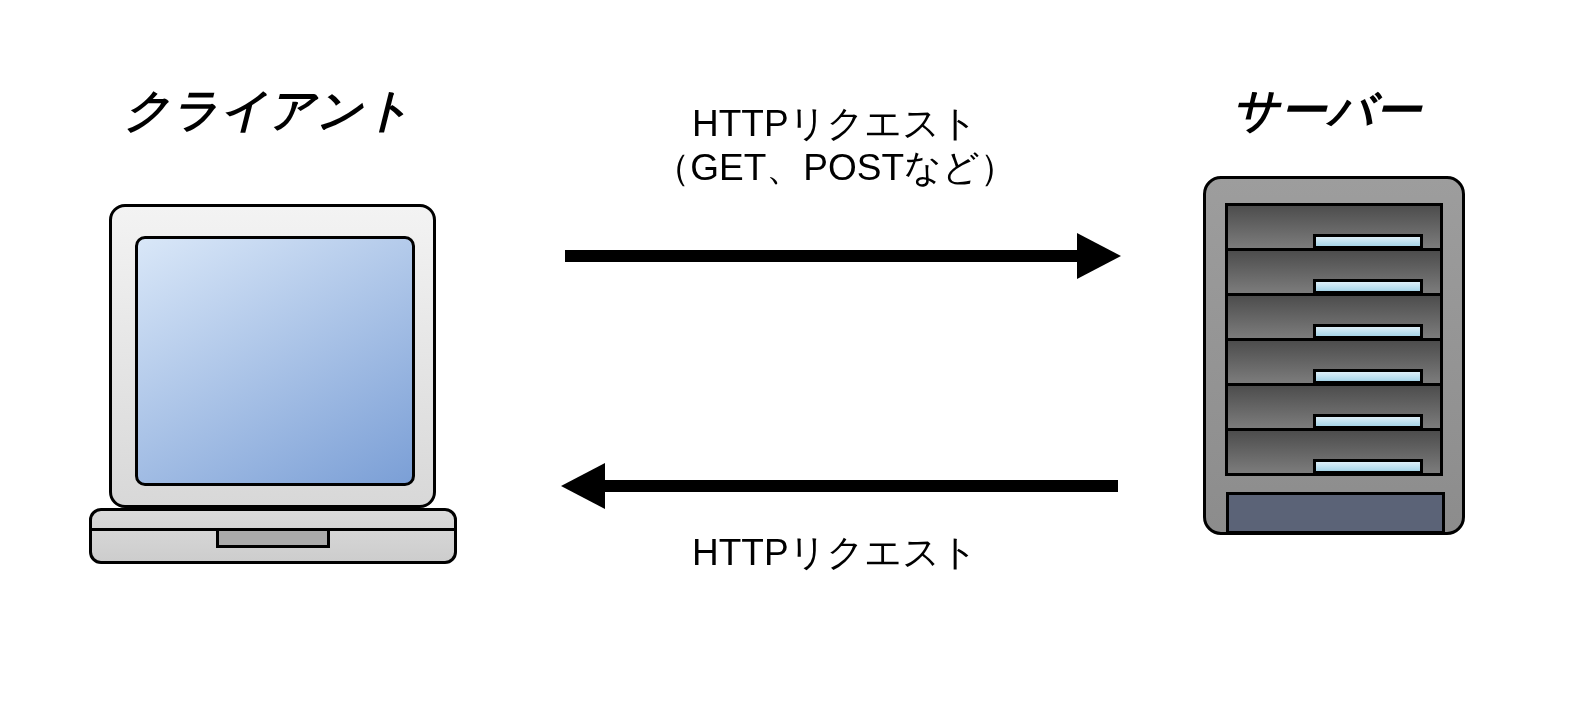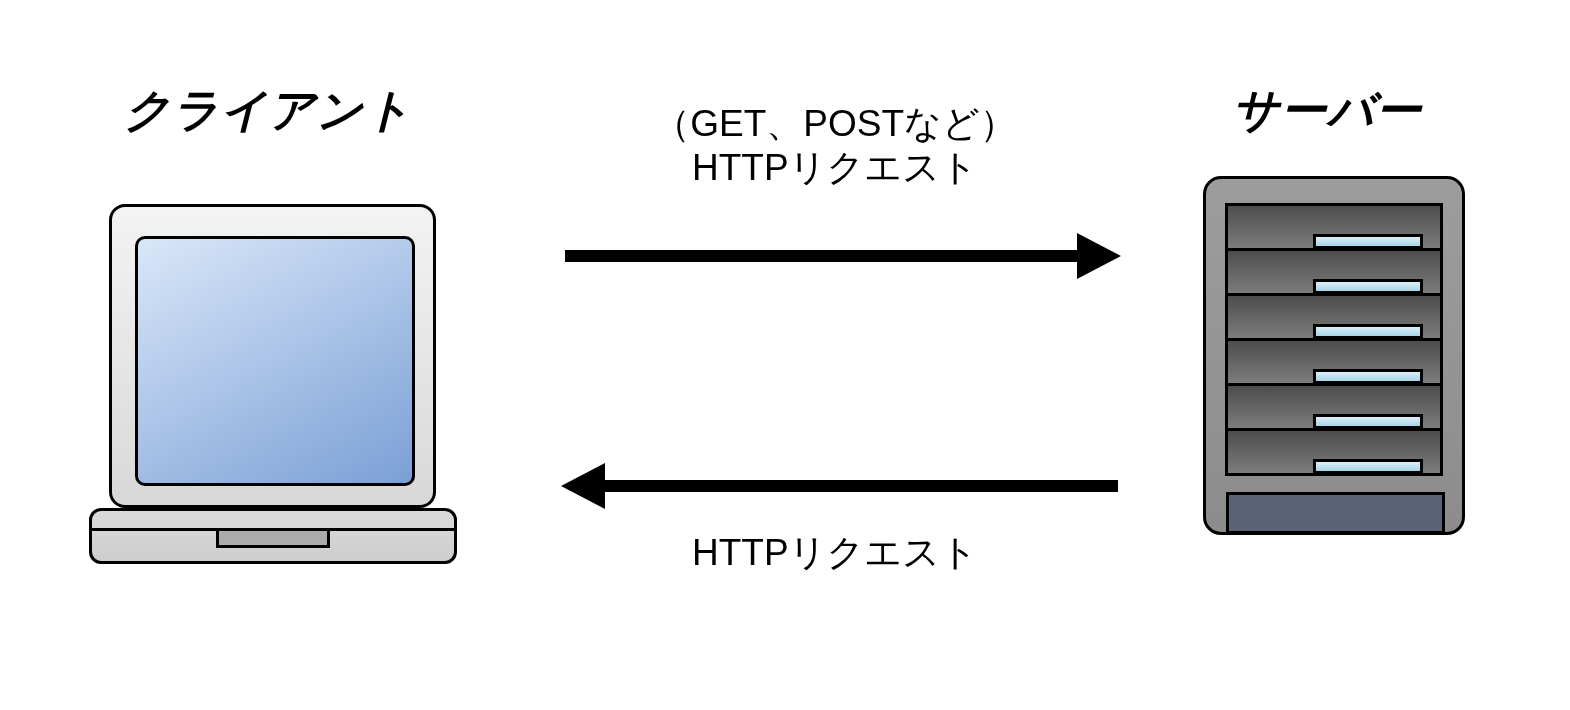--- a/index.html
+++ b/index.html
@@ -172,22 +172,22 @@
     </div>
     <div class="abs tower-panel"></div>
   </div>
 
   <svg class="abs arrow-svg" style="left:560px; top:230px;" width="565" height="52" viewBox="0 0 565 52">
     <line x1="5" y1="26" x2="518" y2="26" stroke="currentColor" stroke-width="12"></line>
     <polygon points="517,3 517,49 561,26" fill="currentColor"></polygon>
   </svg>
 
   <div class="abs arrow-label request-label">
+    <div>HTTPリクエスト</div>
     <div>（GET、POSTなど）</div>
-    <div>HTTPリクエスト</div>
   </div>
 
   <svg class="abs arrow-svg" style="left:557px; top:460px;" width="566" height="52" viewBox="0 0 566 52">
     <line x1="47" y1="26" x2="561" y2="26" stroke="currentColor" stroke-width="12"></line>
     <polygon points="48,3 48,49 4,26" fill="currentColor"></polygon>
   </svg>
 
   <div class="abs arrow-label response-label">HTTPリクエスト</div>
 
 </div>

